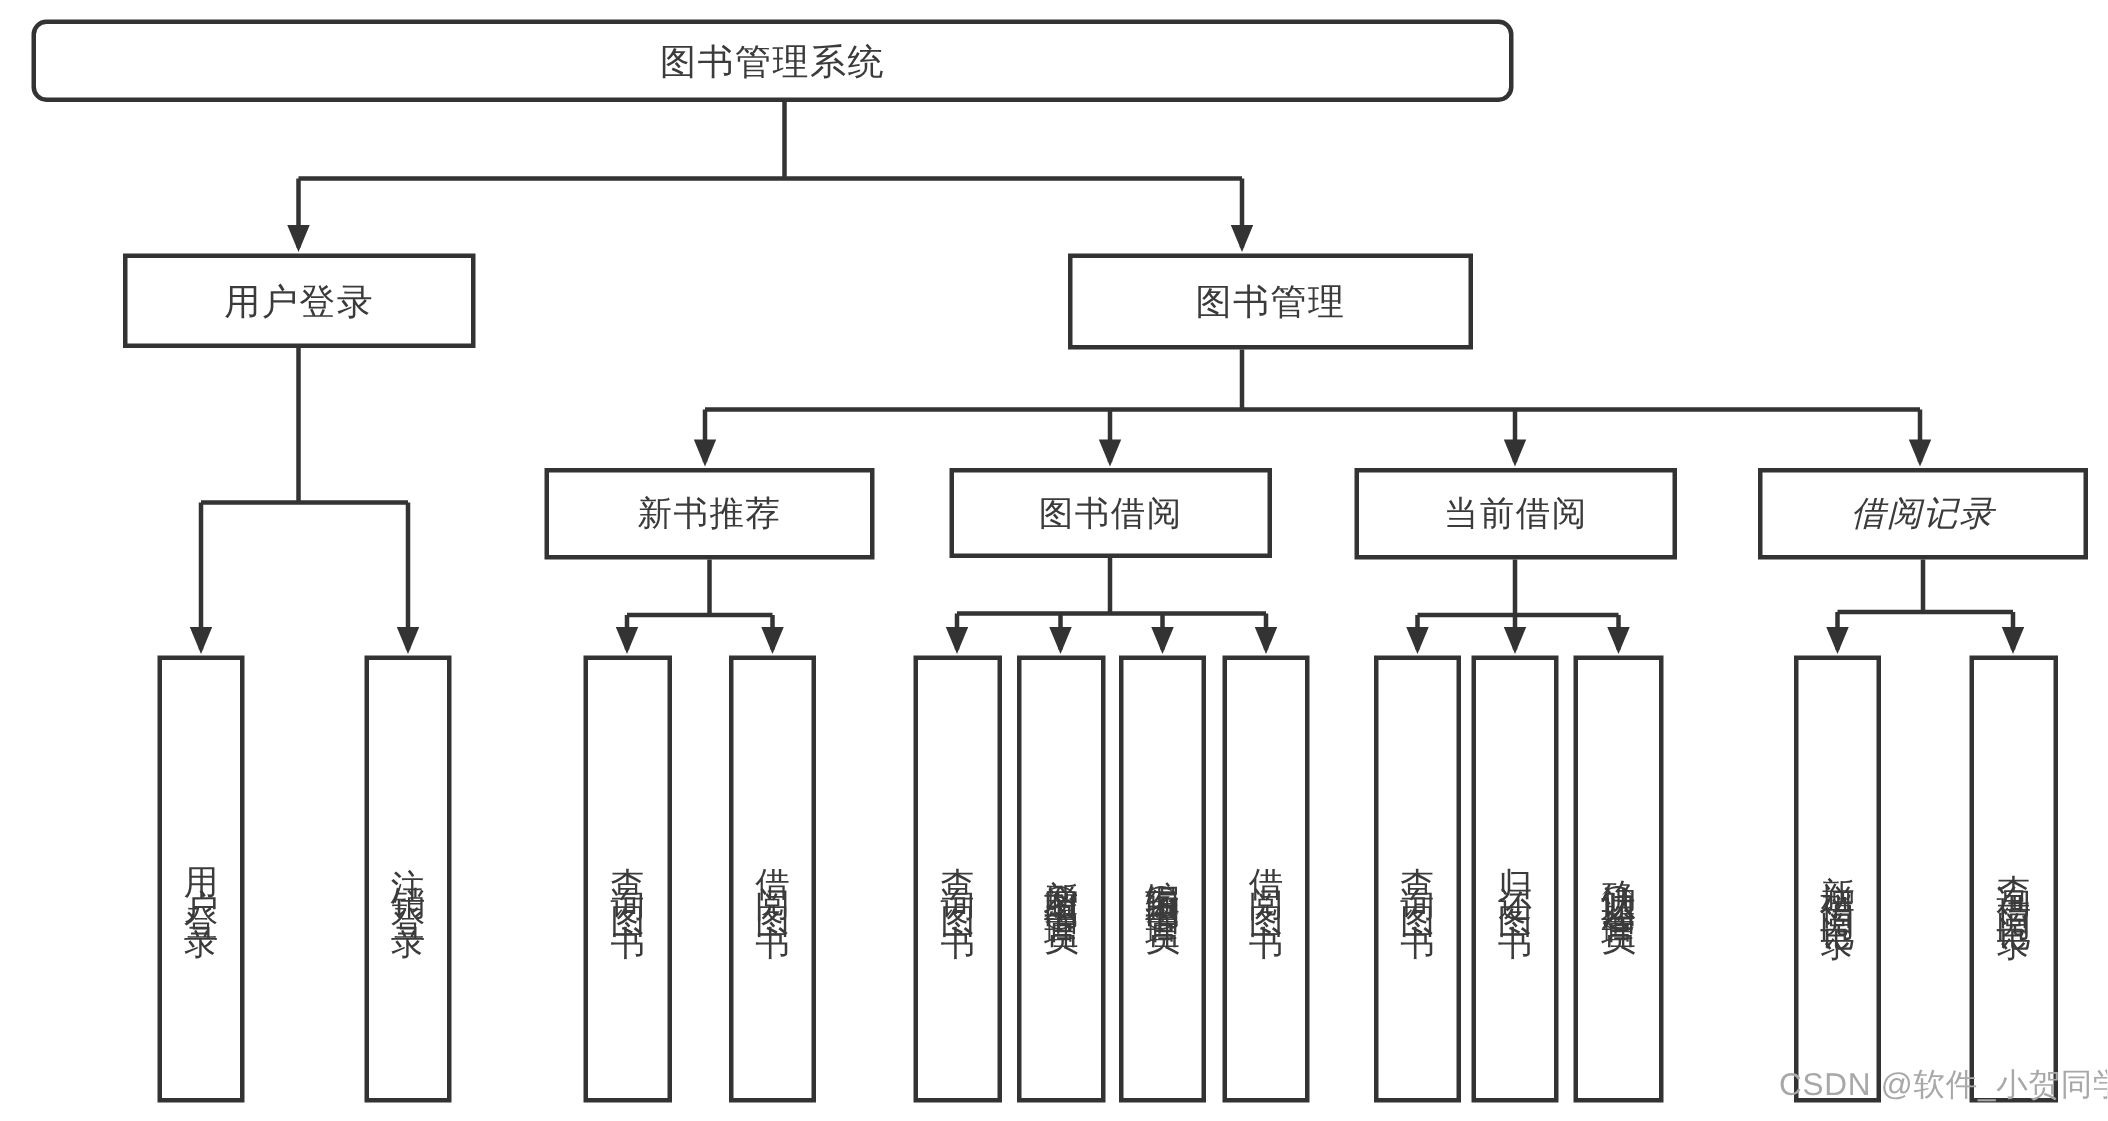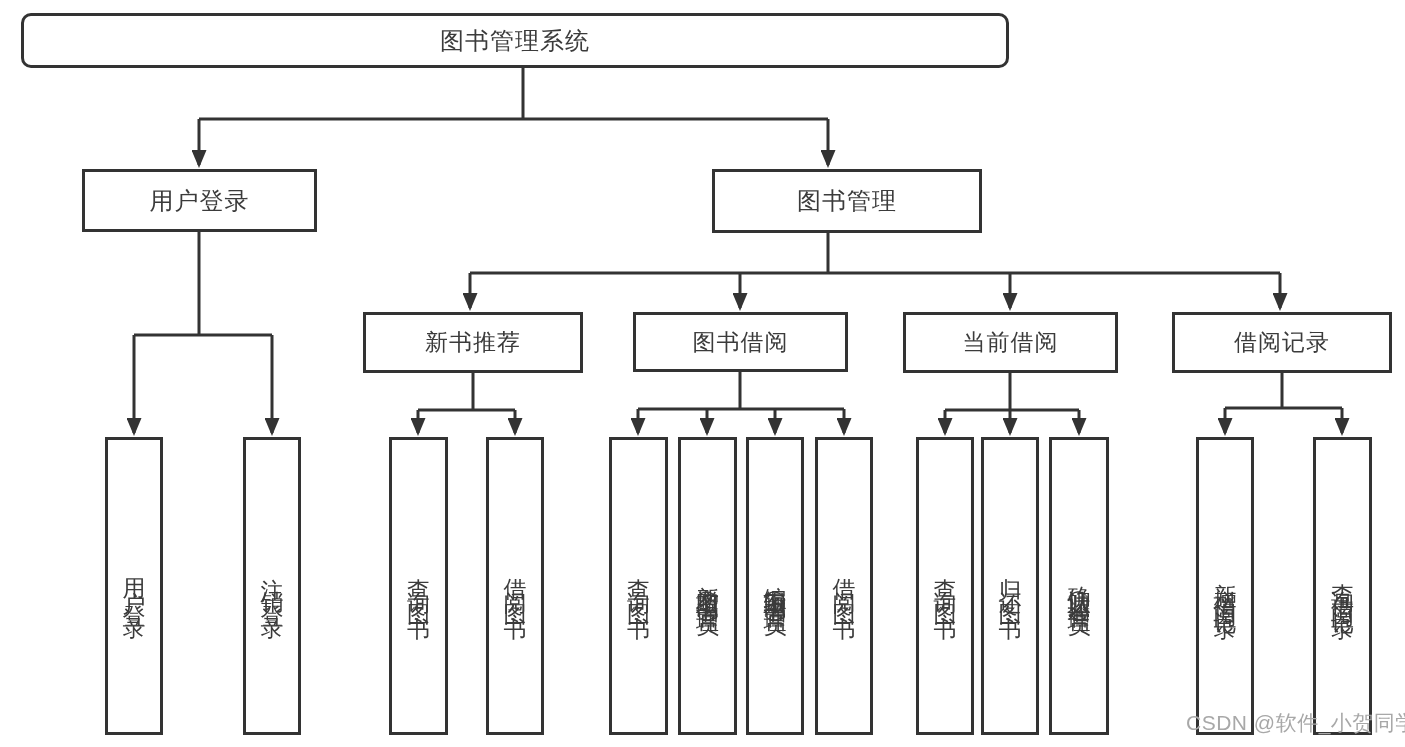--- a/index.html
+++ b/index.html
@@ -128,21 +128,21 @@
 
   <div class="node" style="left:363px;top:312px;width:220px;height:61px;">
     <span>新书推荐</span>
   </div>
   <div class="node" style="left:633px;top:312px;width:215px;height:60px;">
     <span>图书借阅</span>
   </div>
   <div class="node" style="left:903px;top:312px;width:215px;height:61px;">
     <span>当前借阅</span>
   </div>
-  <div class="node" style="left:1172px;top:312px;width:220px;height:61px;">
+  <div class="node" style="left:1172px;top:312px;width:220px;height:61px;font-style:italic;">
     <span>借阅记录</span>
   </div>
 
   <div class="vnode" style="left:105px;width:58px;">
     <span class="vlabel" style="letter-spacing: 13px;">用户登录</span>
   </div>
   <div class="vnode" style="left:243px;width:58px;">
     <span class="vlabel" style="letter-spacing: 13px;">注销登录</span>
   </div>
 

